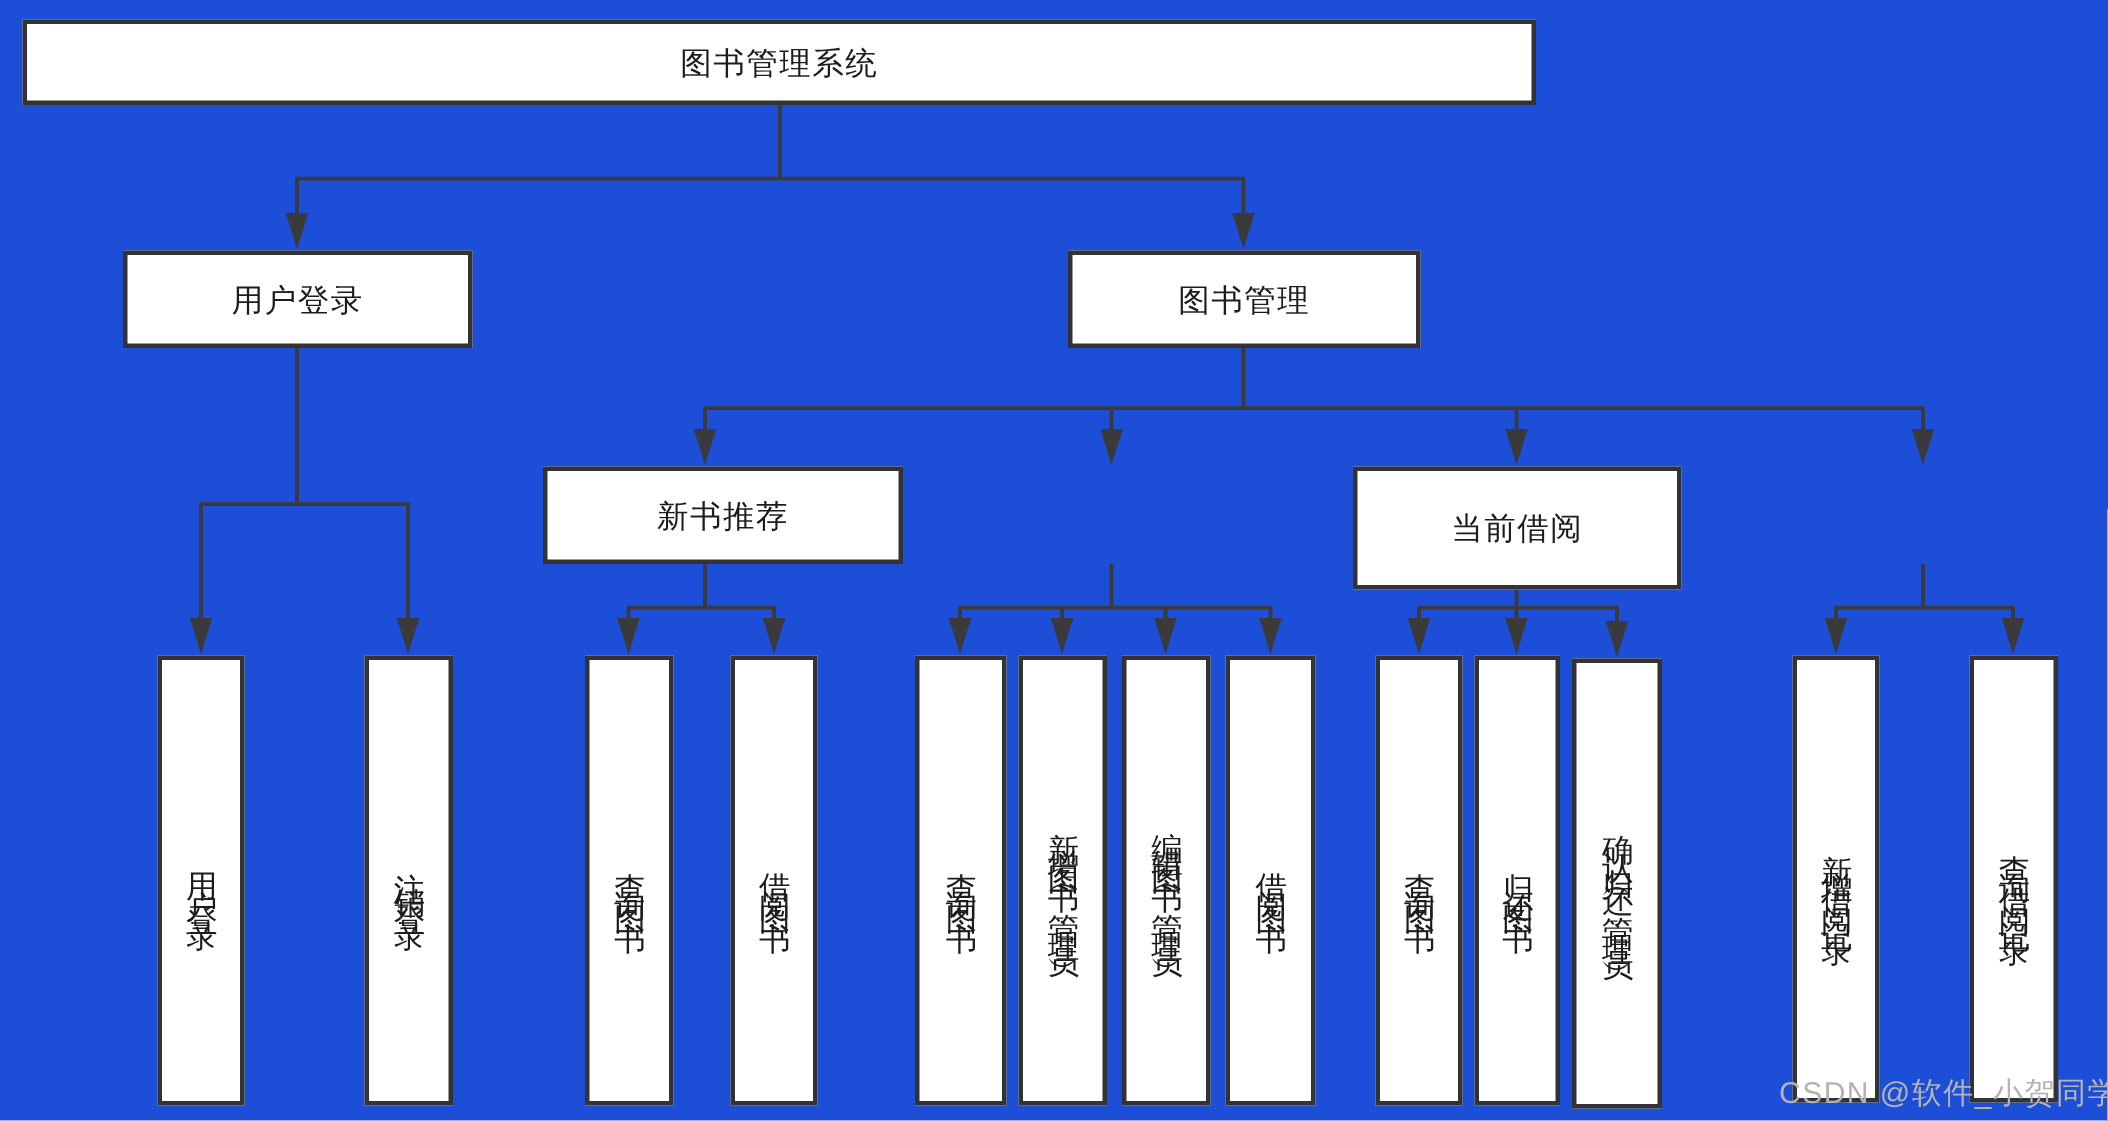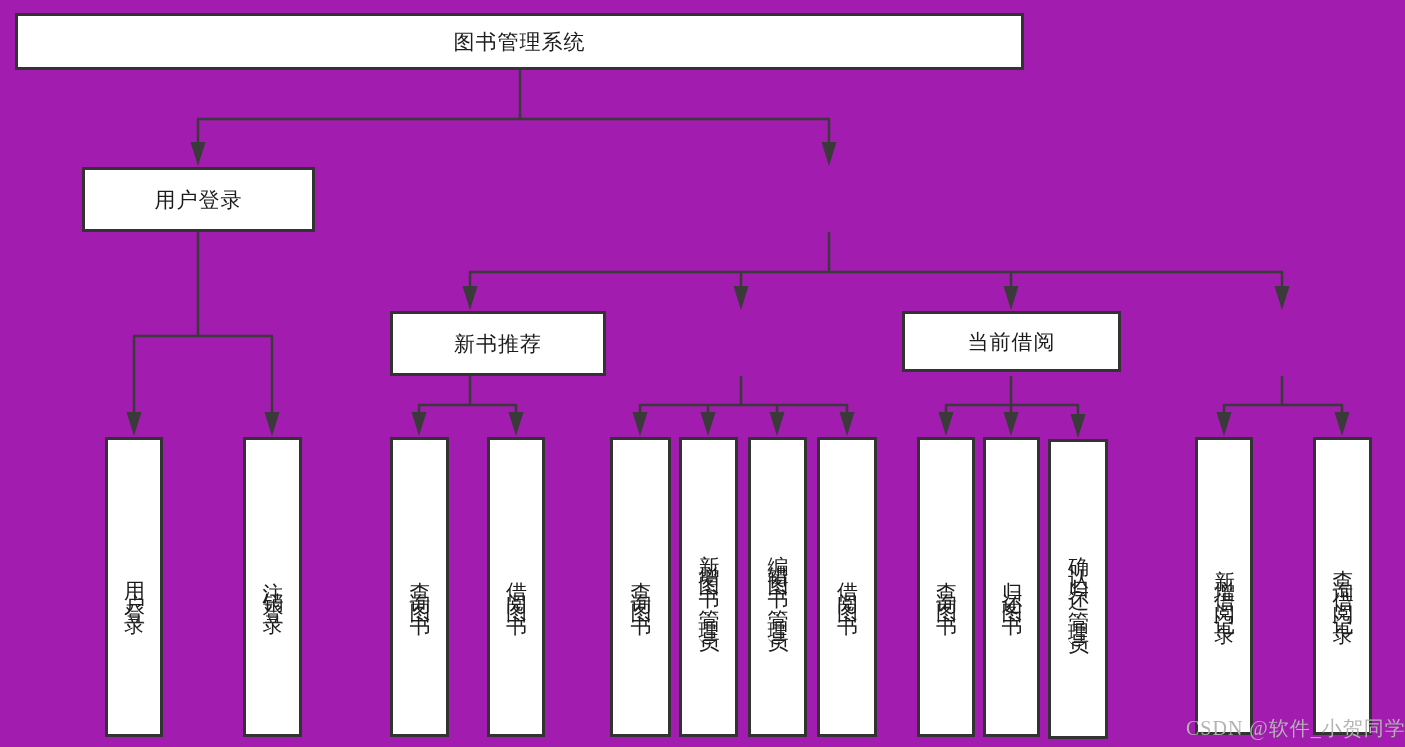--- a/index.html
+++ b/index.html
@@ -1,21 +1,21 @@
 <!DOCTYPE html>
 <html><head>
 <meta charset="utf-8">
 <style>
   html, body { margin: 0; padding: 0; background: #ffffff; }
   #canvas {
     position: relative;
     width: 1405px;
     height: 747px;
-    background: #a21caf;
-    font-family: Liberation Serif, serif;
+    background: #1d4ed8;
+    font-family: Liberation Sans, sans-serif;
     overflow: hidden;
   }
   #connectors {
     position: absolute;
     left: 0; top: 0;
     width: 1405px; height: 747px;
     z-index: 1;
   }
   .node {
     position: absolute;
@@ -35,23 +35,23 @@
     writing-mode: vertical-rl;
     text-orientation: mixed;
     letter-spacing: 11px;
     line-height: 1;
     font-size: 21px;
   }
   
   #n-root          { left: 15px;  top: 13px;  width: 1009px; height: 57px; }
   #n-l2-user       { left: 82px;  top: 167px; width: 233px;  height: 65px; }
   #n-l2-book       { left: 712px; top: 167px; width: 235px;  height: 65px; }
-  #n-l3-new        { left: 362px; top: 311px; width: 216px;  height: 65px; margin-left: 28px; }
+  #n-l3-new        { left: 362px; top: 311px; width: 240px;  height: 65px; }
   #n-l3-borrow     { left: 633px; top: 311px; width: 217px;  height: 65px; }
-  #n-l3-current    { left: 902px; top: 311px; width: 219px;  height: 61px; }
+  #n-l3-current    { left: 902px; top: 311px; width: 219px;  height: 82px; }
   #n-l3-record     { left: 1175px;top: 311px; width: 217px;  height: 65px; }
   #n-leaf-user-login     { left: 105px;  top: 437px; width: 58px; height: 300px; }
   #n-leaf-logout         { left: 243px;  top: 437px; width: 59px; height: 300px; }
   #n-leaf-new-query      { left: 390px;  top: 437px; width: 59px; height: 300px; }
   #n-leaf-new-borrow     { left: 487px;  top: 437px; width: 58px; height: 300px; }
   #n-leaf-borrow-query   { left: 610px;  top: 437px; width: 61px; height: 300px; }
   #n-leaf-borrow-add     { left: 679px;  top: 437px; width: 59px; height: 300px; }
   #n-leaf-borrow-edit    { left: 748px;  top: 437px; width: 59px; height: 300px; }
   #n-leaf-borrow-borrow  { left: 817px;  top: 437px; width: 60px; height: 300px; }
   #n-leaf-current-query  { left: 917px;  top: 437px; width: 58px; height: 300px; }
@@ -118,20 +118,21 @@
       <polygon points="1070.5,414 1085.5,414 1078,438"></polygon>
 
       <polygon points="1216.5,412 1231.5,412 1224,436"></polygon>
       <polygon points="1334.5,412 1349.5,412 1342,436"></polygon>
     </g>
   </svg>
 
   <div class="node" id="n-root">图书管理系统</div>
 
   <div class="node" id="n-l2-user">用户登录</div>
+  <div class="node" id="n-l2-book">图书管理</div>
 
   <div class="node" id="n-l3-new">新书推荐</div>
   <div class="node" id="n-l3-current">当前借阅</div>
 
   <div class="node" id="n-leaf-user-login">
     <span class="vtext">用户登录</span>
   </div>
   <div class="node" id="n-leaf-logout">
     <span class="vtext">注销登录</span>
   </div>

